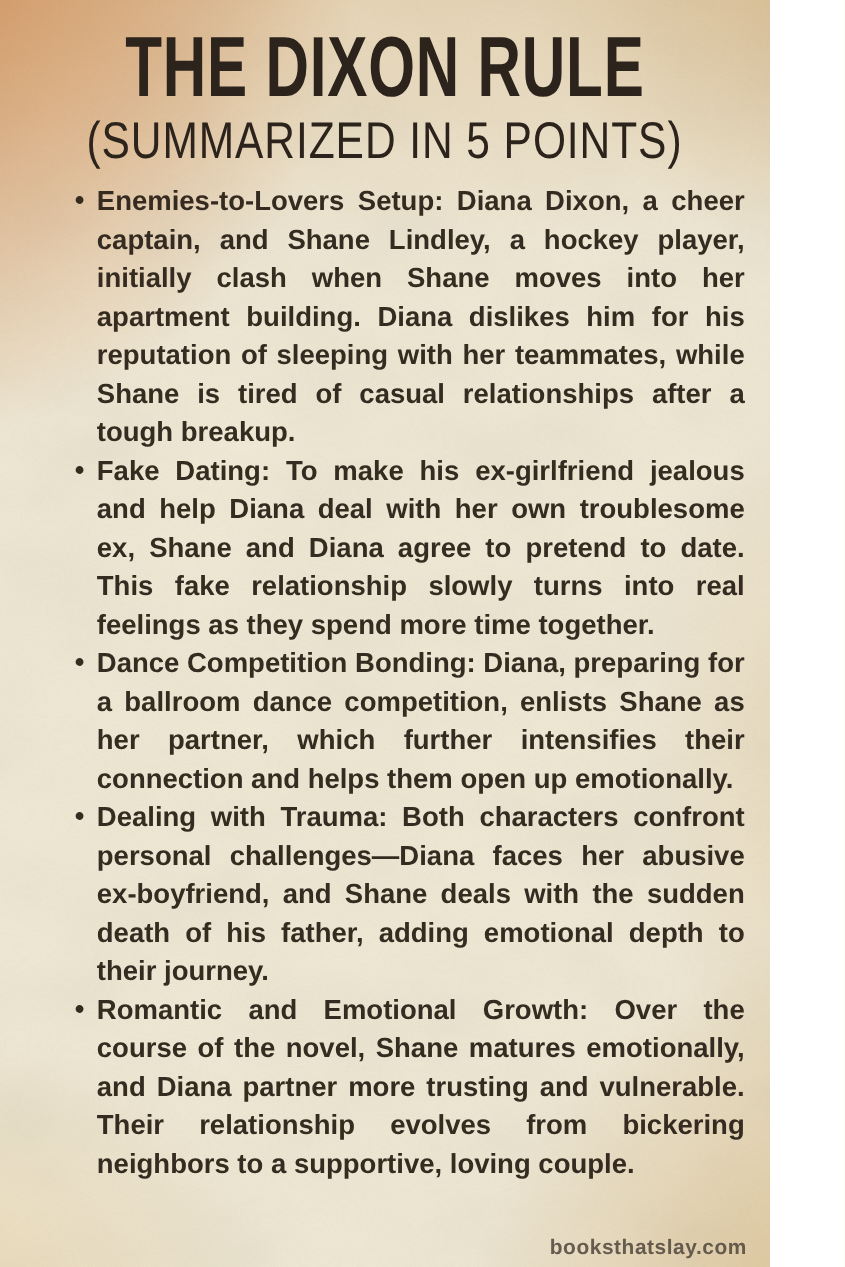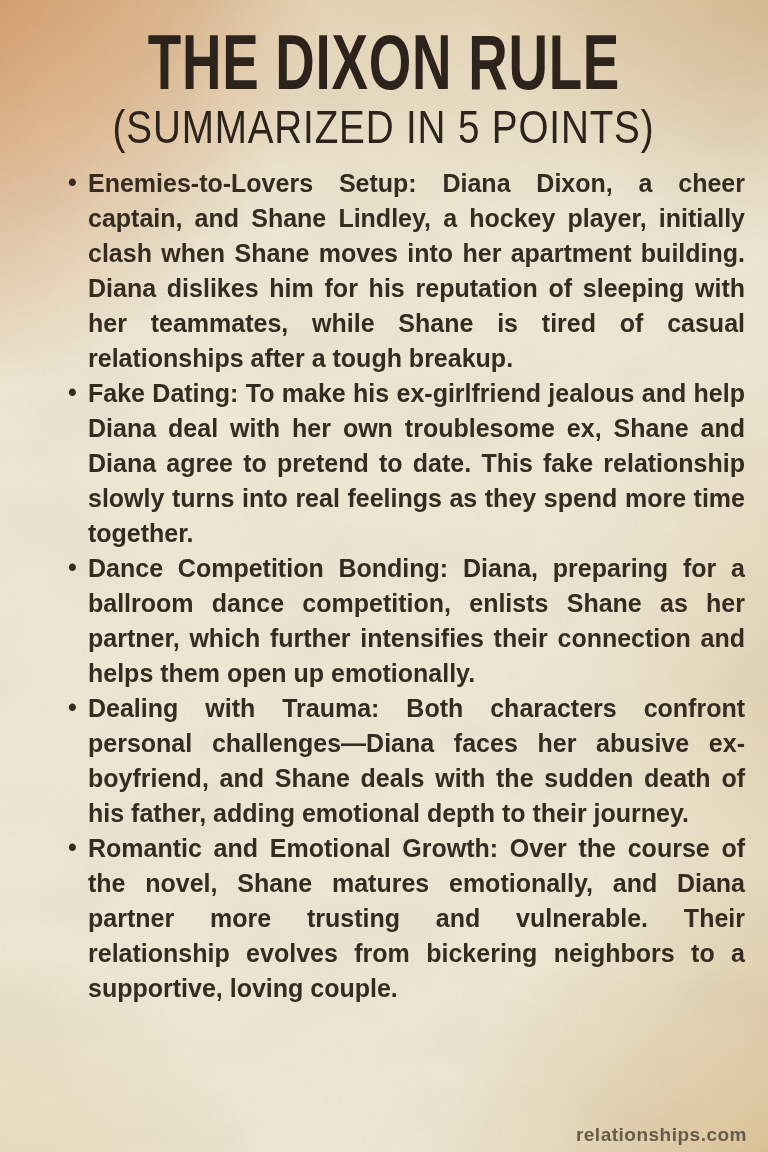--- a/index.html
+++ b/index.html
@@ -4,21 +4,21 @@
 <style>
   * { box-sizing: border-box; }
   html, body {
     margin: 0; padding: 0;
     width: 768px; height: 1152px;
     overflow: hidden;
     font-family: "Liberation Sans", sans-serif;
   }
   .poster {
     position: relative;
-    width: 768px; height: 1152px;
+    width: 700px; height: 1152px;
     background-color: #f1ead6;
     background-image:
       radial-gradient(ellipse 560px 680px at -70px -90px,  rgba(204,124,60,0.80) 0%, rgba(204,124,60,0.38) 42%, rgba(204,124,60,0) 72%),
       radial-gradient(ellipse 520px 460px at 830px -70px,  rgba(188,138,72,0.55) 0%, rgba(188,138,72,0) 70%),
       radial-gradient(ellipse 900px 380px at 384px -60px,  rgba(214,172,116,0.40) 0%, rgba(214,172,116,0) 75%),
       radial-gradient(ellipse 600px 560px at 840px 1230px, rgba(200,154,82,0.62) 0%, rgba(200,154,82,0) 70%),
       radial-gradient(ellipse 300px 500px at 790px 700px,  rgba(205,165,105,0.30) 0%, rgba(205,165,105,0) 70%),
       radial-gradient(ellipse 460px 380px at -60px 1200px, rgba(226,198,146,0.45) 0%, rgba(226,198,146,0) 70%);
     overflow: hidden;
   }
@@ -115,21 +115,21 @@
         <span class="bullet">•</span>
         <span class="point-text">Dealing with Trauma: Both characters confront personal challenges—Diana faces her abusive ex-boyfriend, and Shane deals with the sudden death of his father, adding emotional depth to their journey.</span>
       </li>
       <li class="point">
         <span class="bullet">•</span>
         <span class="point-text">Romantic and Emotional Growth: Over the course of the novel, Shane matures emotionally, and Diana partner more trusting and vulnerable. Their relationship evolves from bickering neighbors to a supportive, loving couple.</span>
       </li>
     </ul>
   </div>
 
-  <div class="watermark">relationships.com</div>
+  <div class="watermark">booksthatslay.com</div>
 
   <svg class="texture" width="768" height="1152" viewBox="0 0 768 1152" preserveAspectRatio="none" xmlns="http://www.w3.org/2000/svg" aria-hidden="true">
     <defs>
       <filter id="blotch" x="0" y="0" width="100%" height="100%">
         <feTurbulence type="fractalNoise" baseFrequency="0.008 0.011" numOctaves="3" seed="11" stitchTiles="stitch"></feTurbulence>
         <feColorMatrix type="saturate" values="0"></feColorMatrix>
       </filter>
       <filter id="grain" x="0" y="0" width="100%" height="100%">
         <feTurbulence type="fractalNoise" baseFrequency="0.85" numOctaves="2" seed="3" stitchTiles="stitch"></feTurbulence>
         <feColorMatrix type="saturate" values="0"></feColorMatrix>

